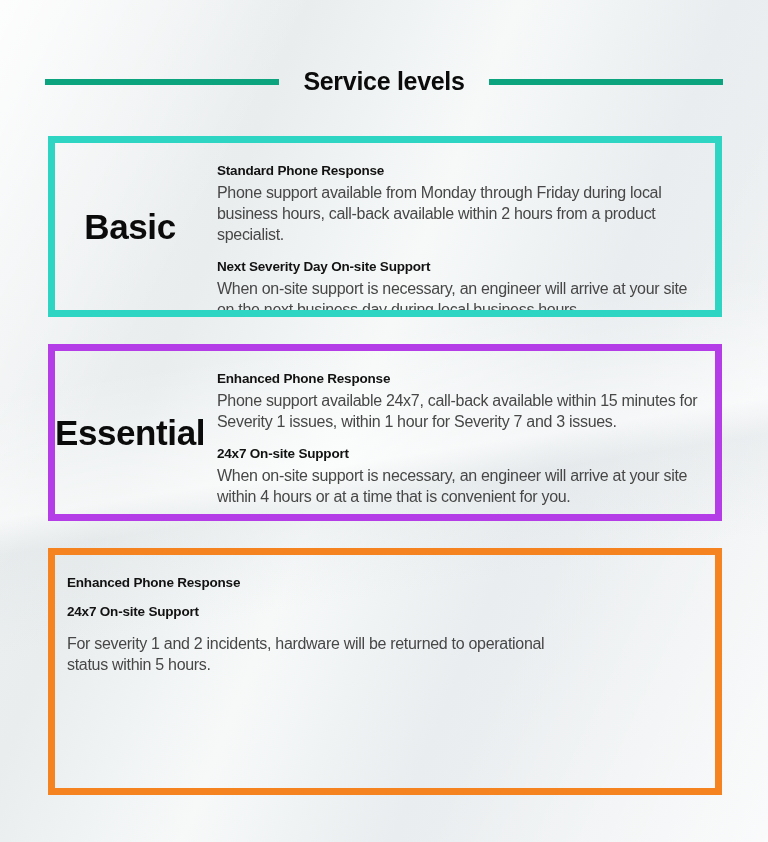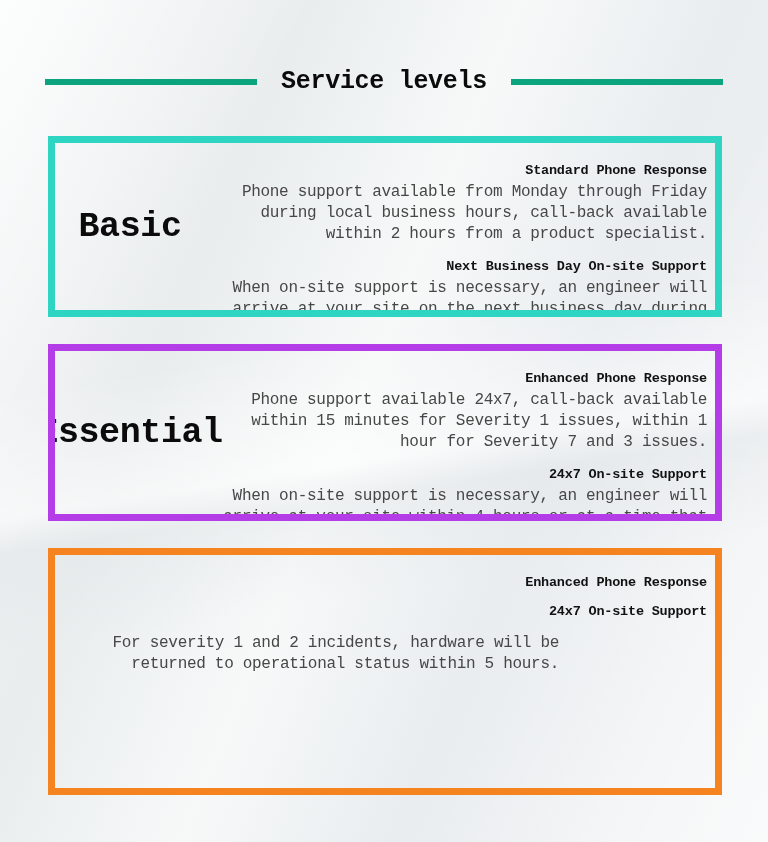--- a/index.html
+++ b/index.html
@@ -6,21 +6,21 @@
   html, body { width: 768px; height: 842px; }
   body {
     font-family: "Liberation Sans", sans-serif;
     color: #101010;
     overflow: hidden;
     background:
       linear-gradient(118deg, rgba(255,255,255,0.85) 0%, rgba(255,255,255,0) 26%),
       linear-gradient(295deg, rgba(255,255,255,0.6) 0%, rgba(255,255,255,0) 30%),
       linear-gradient(112deg, #f1f3f4 0%, #e9edee 28%, #f7f9f9 47%, #e9edef 66%, #f2f4f5 100%);
   }
-  .page { width: 768px; height: 842px; position: relative; font-family: Liberation Mono, monospace; }
+  .page { width: 768px; height: 842px; position: relative; }
   .wave {
     position: absolute; left: -120px; top: 330px; width: 1050px; height: 260px;
     background: linear-gradient(to bottom, rgba(255,255,255,0) 0%, rgba(255,255,255,0.55) 48%, rgba(222,227,229,0.35) 62%, rgba(255,255,255,0) 100%);
     transform: rotate(-9deg);
     pointer-events: none;
   }
   .header {
     display: flex; align-items: center; gap: 24px;
     padding: 67px 45px 0 45px;
     position: relative;
@@ -41,21 +41,21 @@
   .tier-basic { height: 181px; }
   .tier-essential { height: 177px; }
   .tier-critical { height: 247px; margin-bottom: 0; }
   .tier-label-col {
     flex: 0 0 150px; width: 150px;
     display: flex; align-items: center; justify-content: center;
   }
   .tier-label {
     font-size: 35px; font-weight: bold; letter-spacing: -0.4px; color: #0b0b0b;
   }
-  .tier-content { flex: 1; padding: 20px 8px 12px 12px; text-align: right; }
+  .tier-content { flex: 1; padding: 20px 8px 12px 12px; }
   .feature { margin-bottom: 14px; }
   .feature h3 {
     font-size: 13.5px; font-weight: bold; letter-spacing: -0.2px;
     line-height: 15px; margin-bottom: 4px; color: #121212;
   }
   .feature p {
     font-size: 16px; letter-spacing: -0.3px; line-height: 21px;
     color: #474747; max-width: 492px;
   }
   .feature p:empty { display: none; }
@@ -77,21 +77,21 @@
     <section class="tier tier-basic" style="border-color: rgb(47, 213, 195);">
       <div class="tier-label-col">
         <div class="tier-label">Basic</div>
       </div>
       <div class="tier-content">
         <div class="feature">
           <h3>Standard Phone Response</h3>
           <p>Phone support available from Monday through Friday during local business hours, call-back available within 2 hours from a product specialist.</p>
         </div>
         <div class="feature">
-          <h3>Next Business Day On-site Support</h3>
+          <h3>Next Severity Day On-site Support</h3>
           <p>When on-site support is necessary, an engineer will arrive at your site on the next business day during local business hours.</p>
         </div>
       </div>
     </section>
 
     <section class="tier tier-essential" style="border-color: rgb(181, 61, 232);">
       <div class="tier-label-col">
         <div class="tier-label">Essential</div>
       </div>
       <div class="tier-content">

